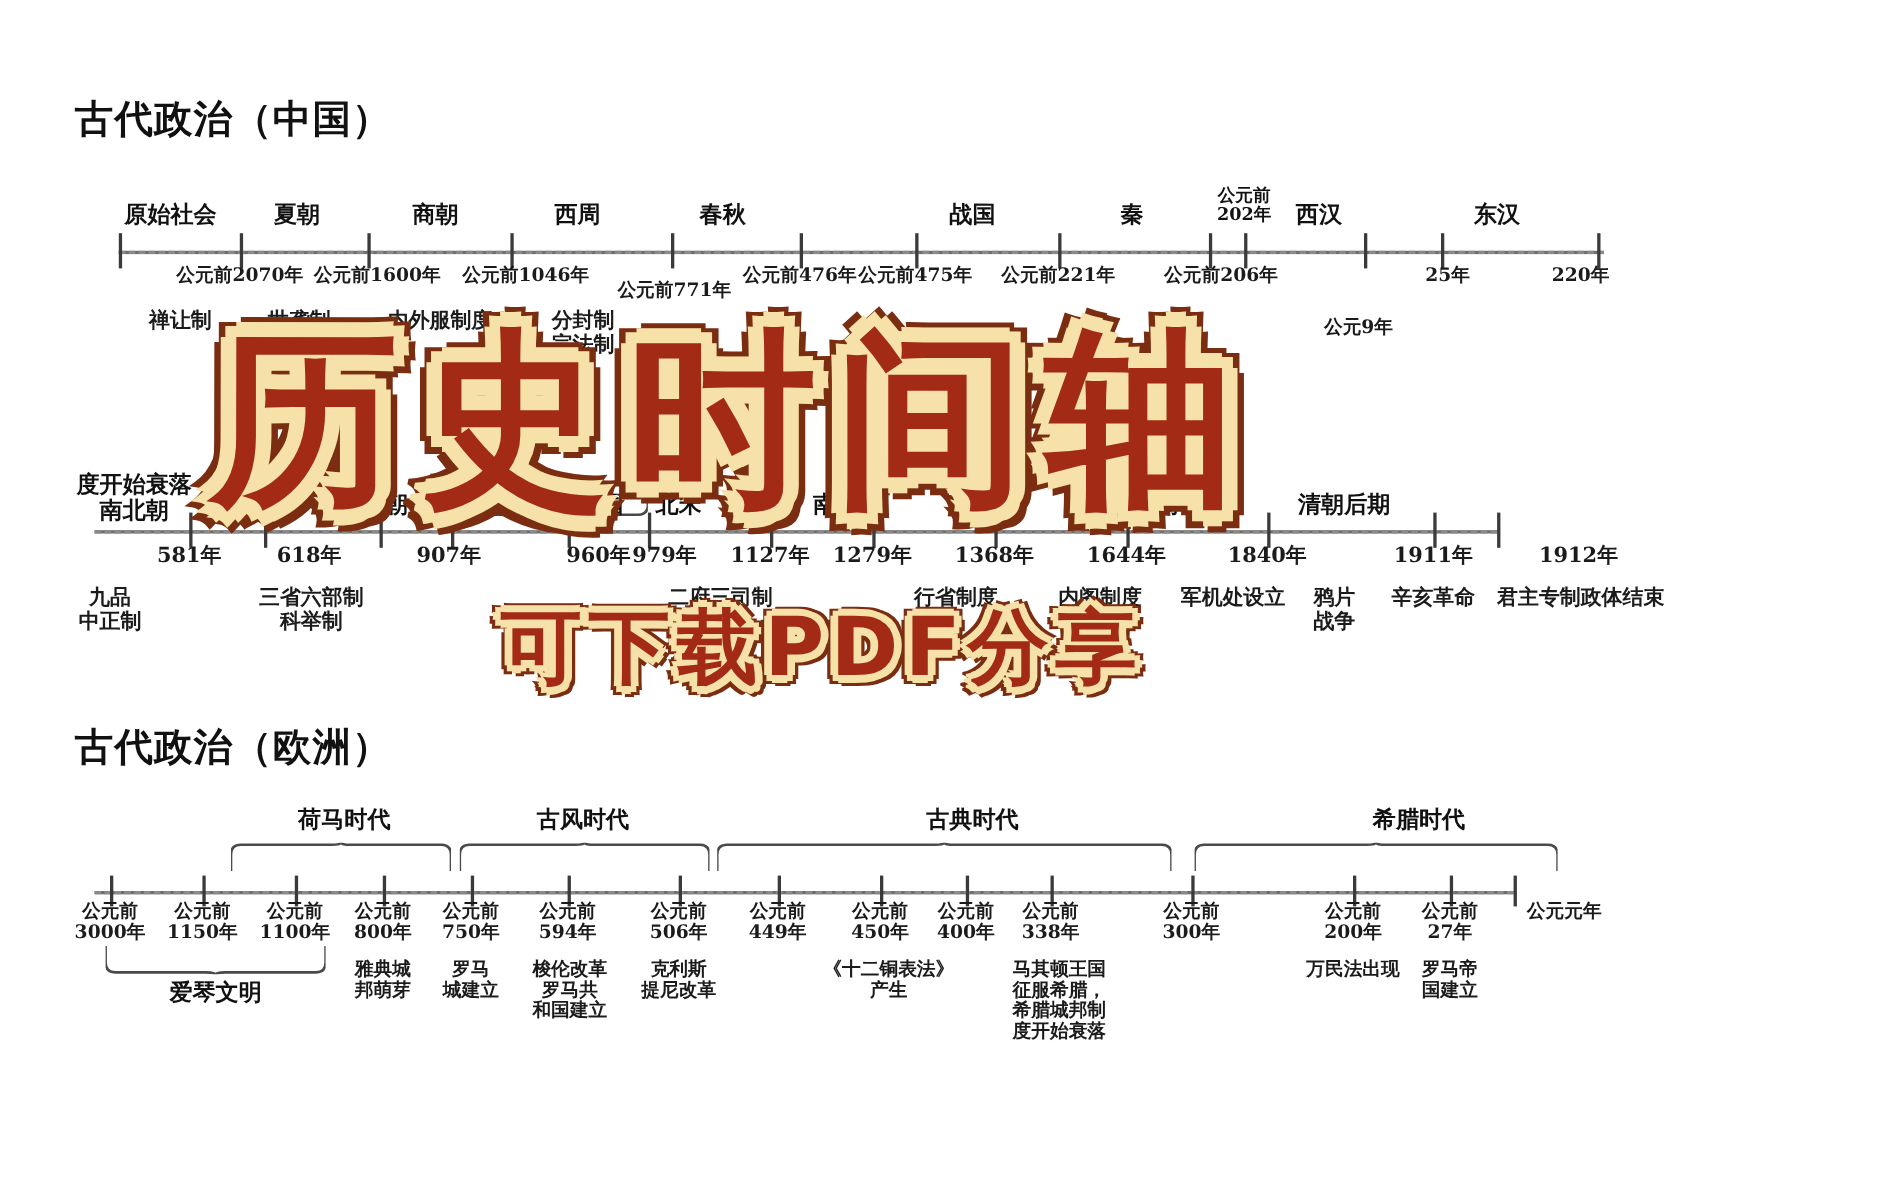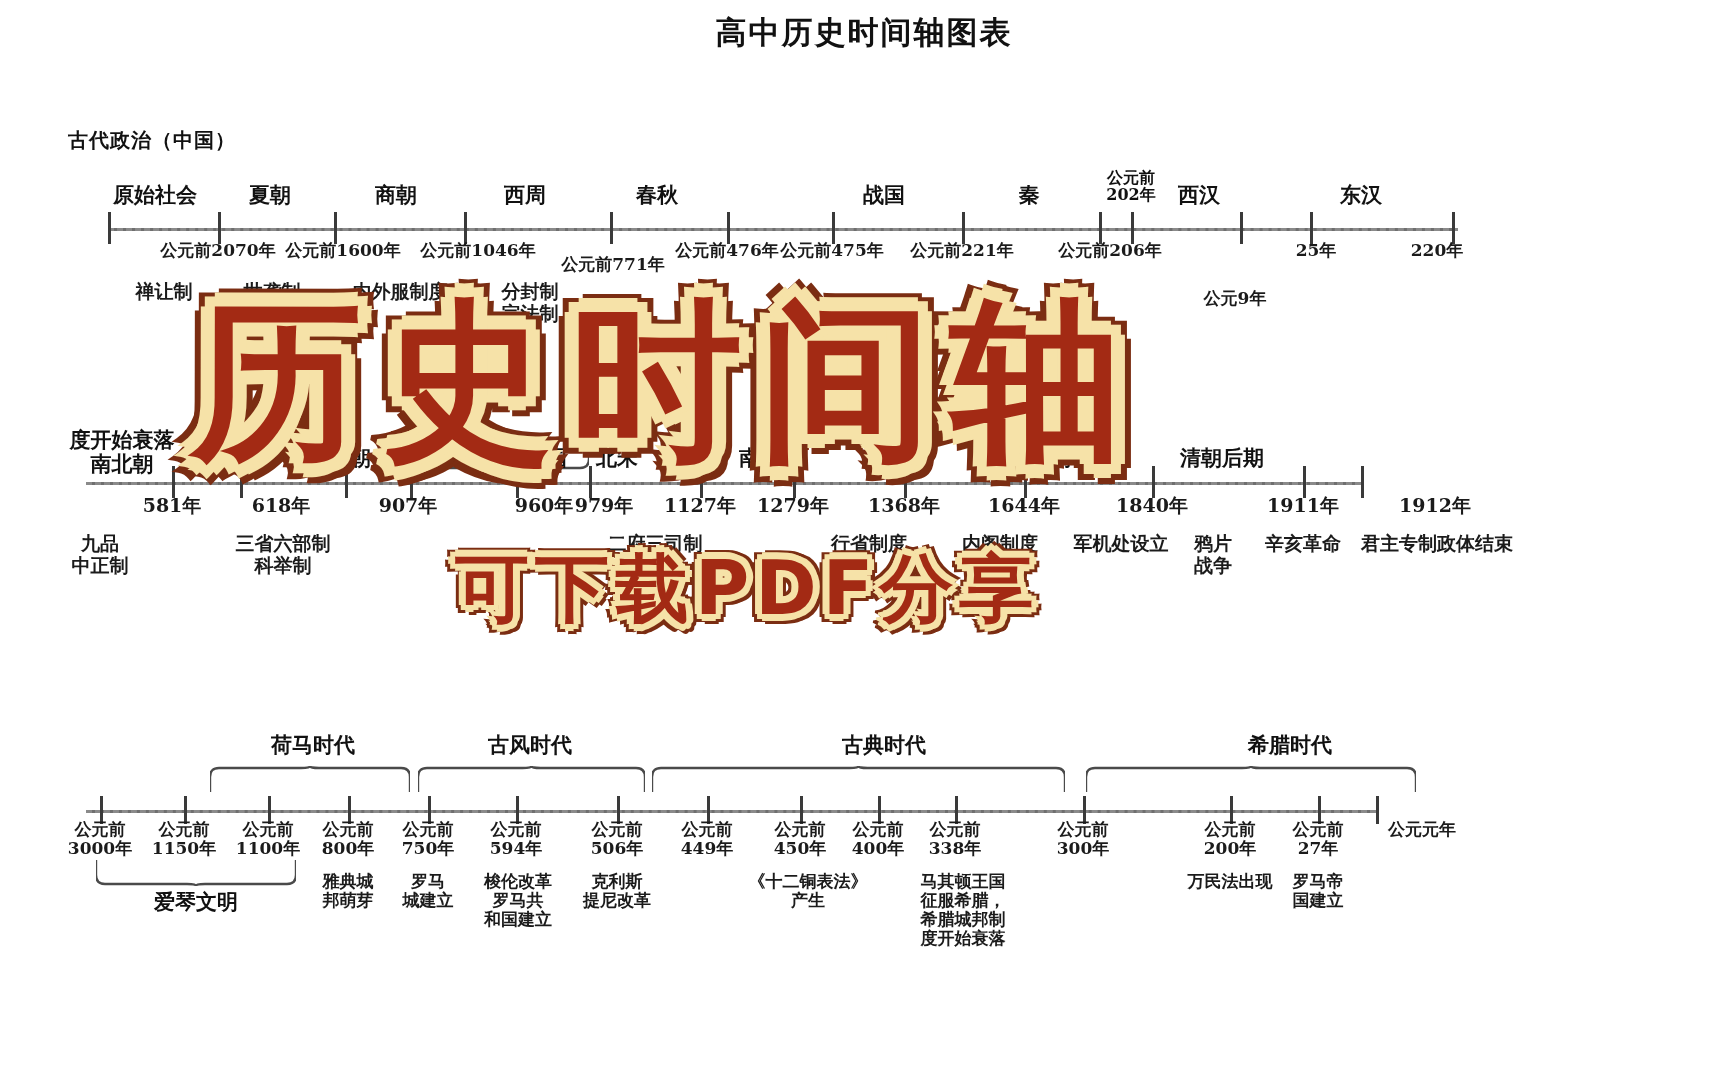--- a/index.html
+++ b/index.html
@@ -12,21 +12,21 @@
     position:relative;
   }
   .page{position:relative;width:1728px;height:1080px;}
 
   
   .doc-title{
     position:absolute;top:12px;left:0;width:1728px;text-align:center;
     font-size:31px;font-weight:bold;letter-spacing:2px;color:#111;
   }
   .section-title{
-    position:absolute;font-size:20px;font-weight:bold;letter-spacing:1px;color:#111;margin-top:42px;
+    position:absolute;font-size:35px;font-weight:bold;letter-spacing:1px;color:#111;
   }
   #sec-cn{left:68px;top:85px;}
   #sec-eu{left:68px;top:656px;}
 
   
   .t{position:absolute;white-space:nowrap;line-height:1.12;}
   .ctr{transform:translateX(-50%);text-align:center;}
   .era{font-size:21px;font-weight:bold;color:#111;}
   .era-sm{font-size:16px;font-weight:bold;color:#111;line-height:1.05;}
   .yr{font-size:17px;font-weight:bold;color:#1b1b1b;}
@@ -58,21 +58,20 @@
       5px 5px 0 #F6E2A8, -5px 5px 0 #F6E2A8, 5px -5px 0 #F6E2A8, -5px -5px 0 #F6E2A8,
       10px 3px 0 #7B2D12, -10px 3px 0 #7B2D12, 3px 10px 0 #7B2D12, 3px -9px 0 #7B2D12,
       8px 8px 0 #7B2D12, -8px 8px 0 #7B2D12, 8px -7px 0 #7B2D12, -8px -7px 0 #7B2D12;
   }
 </style>
 </head>
 <body>
 
 <div class="page">
 
-  <div class="doc-title">高中历史时间轴图表</div>
 
   <div class="section-title" id="sec-cn">古代政治（中国）</div>
 
   <div class="axis" style="left:108px;top:228px;width:1350px;"></div>
   <div class="axis dash" style="left:108px;top:228px;width:1350px;border-top-color:#8a8a8a;"></div>
 
   <div class="axis" style="left:86px;top:482px;width:1275px;"></div>
   <div class="axis dash" style="left:86px;top:482px;width:1275px;border-top-color:#8a8a8a;"></div>
 
   <div class="axis" style="left:86px;top:810px;width:1290px;"></div>
@@ -421,17 +420,18 @@
       </div>
       <div class="t ctr eusml" style="left: 1318px; top: 872px;">
         <span style="display:block">罗马帝</span>
         <span style="display:block">国建立</span>
       </div>
       <div class="t ctr era" style="left: 196px; top: 890px;">
         <span style="display:block">爱琴文明</span>
       </div>
     </div>
 
+  <div class="section-title" id="sec-eu">古代政治（欧洲）</div>
 
   <div class="wm" id="wm-main">历史时间轴</div>
   <div class="wm" id="wm-sub">可下载PDF分享</div>
 
 </div>
 
 </body></html>

